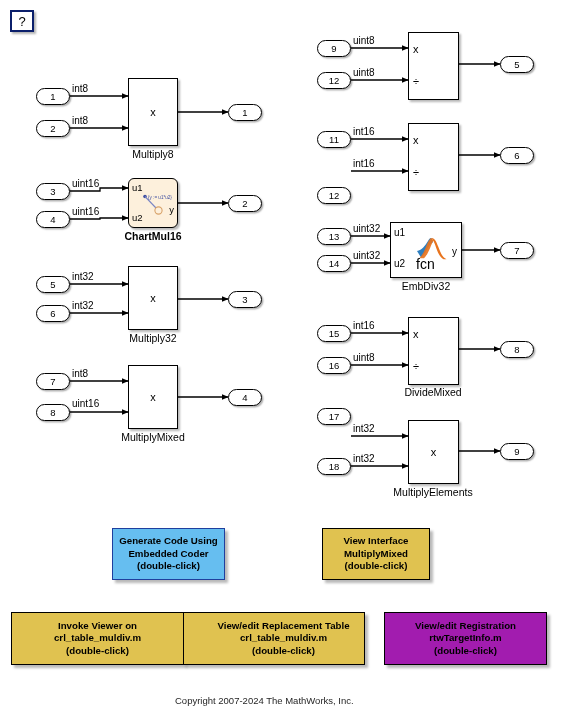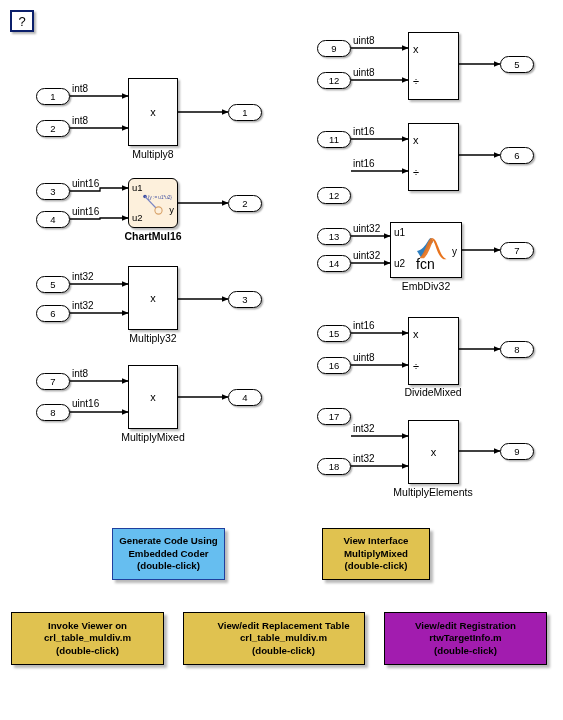--- a/index.html
+++ b/index.html
@@ -423,32 +423,33 @@
     <span class="ln">Embedded Coder</span>
     <span class="ln">(double-click)</span>
   </div>
 
   <div class="abtn" style="left:322px; top:528px; width:108px; height:52px; background:#e0c250; border-color:#000000;">
     <span class="ln">View Interface</span>
     <span class="ln">MultiplyMixed</span>
     <span class="ln">(double-click)</span>
   </div>
 
-  <div class="abtn" style="left:11px; top:612px; width:153px; height:53px; background:#e0c250; border-color:#000000;">
+  <div class="abtn" style="left:11px; top:612px; width:173px; height:53px; background:#e0c250; border-color:#000000;">
     <span class="ln">Invoke Viewer on</span>
     <span class="ln">crl_table_muldiv.m</span>
     <span class="ln">(double-click)</span>
   </div>
 
   <div class="abtn" style="left:183px; top:612px; width:182px; height:53px; background:#e0c250; border-color:#000000;padding-left:22px;">
     <span class="ln">View/edit Replacement Table</span>
     <span class="ln">crl_table_muldiv.m</span>
     <span class="ln">(double-click)</span>
   </div>
 
   <div class="abtn" style="left:384px; top:612px; width:163px; height:53px; background:#a21caf; border-color:#000000;">
     <span class="ln">View/edit Registration</span>
     <span class="ln">rtwTargetInfo.m</span>
     <span class="ln">(double-click)</span>
   </div>
 
+  <div class="copyright" style="left:175px; top:695px;">Copyright 2007-2024 The MathWorks, Inc.</div>
 
 </div>
 
 </body></html>

